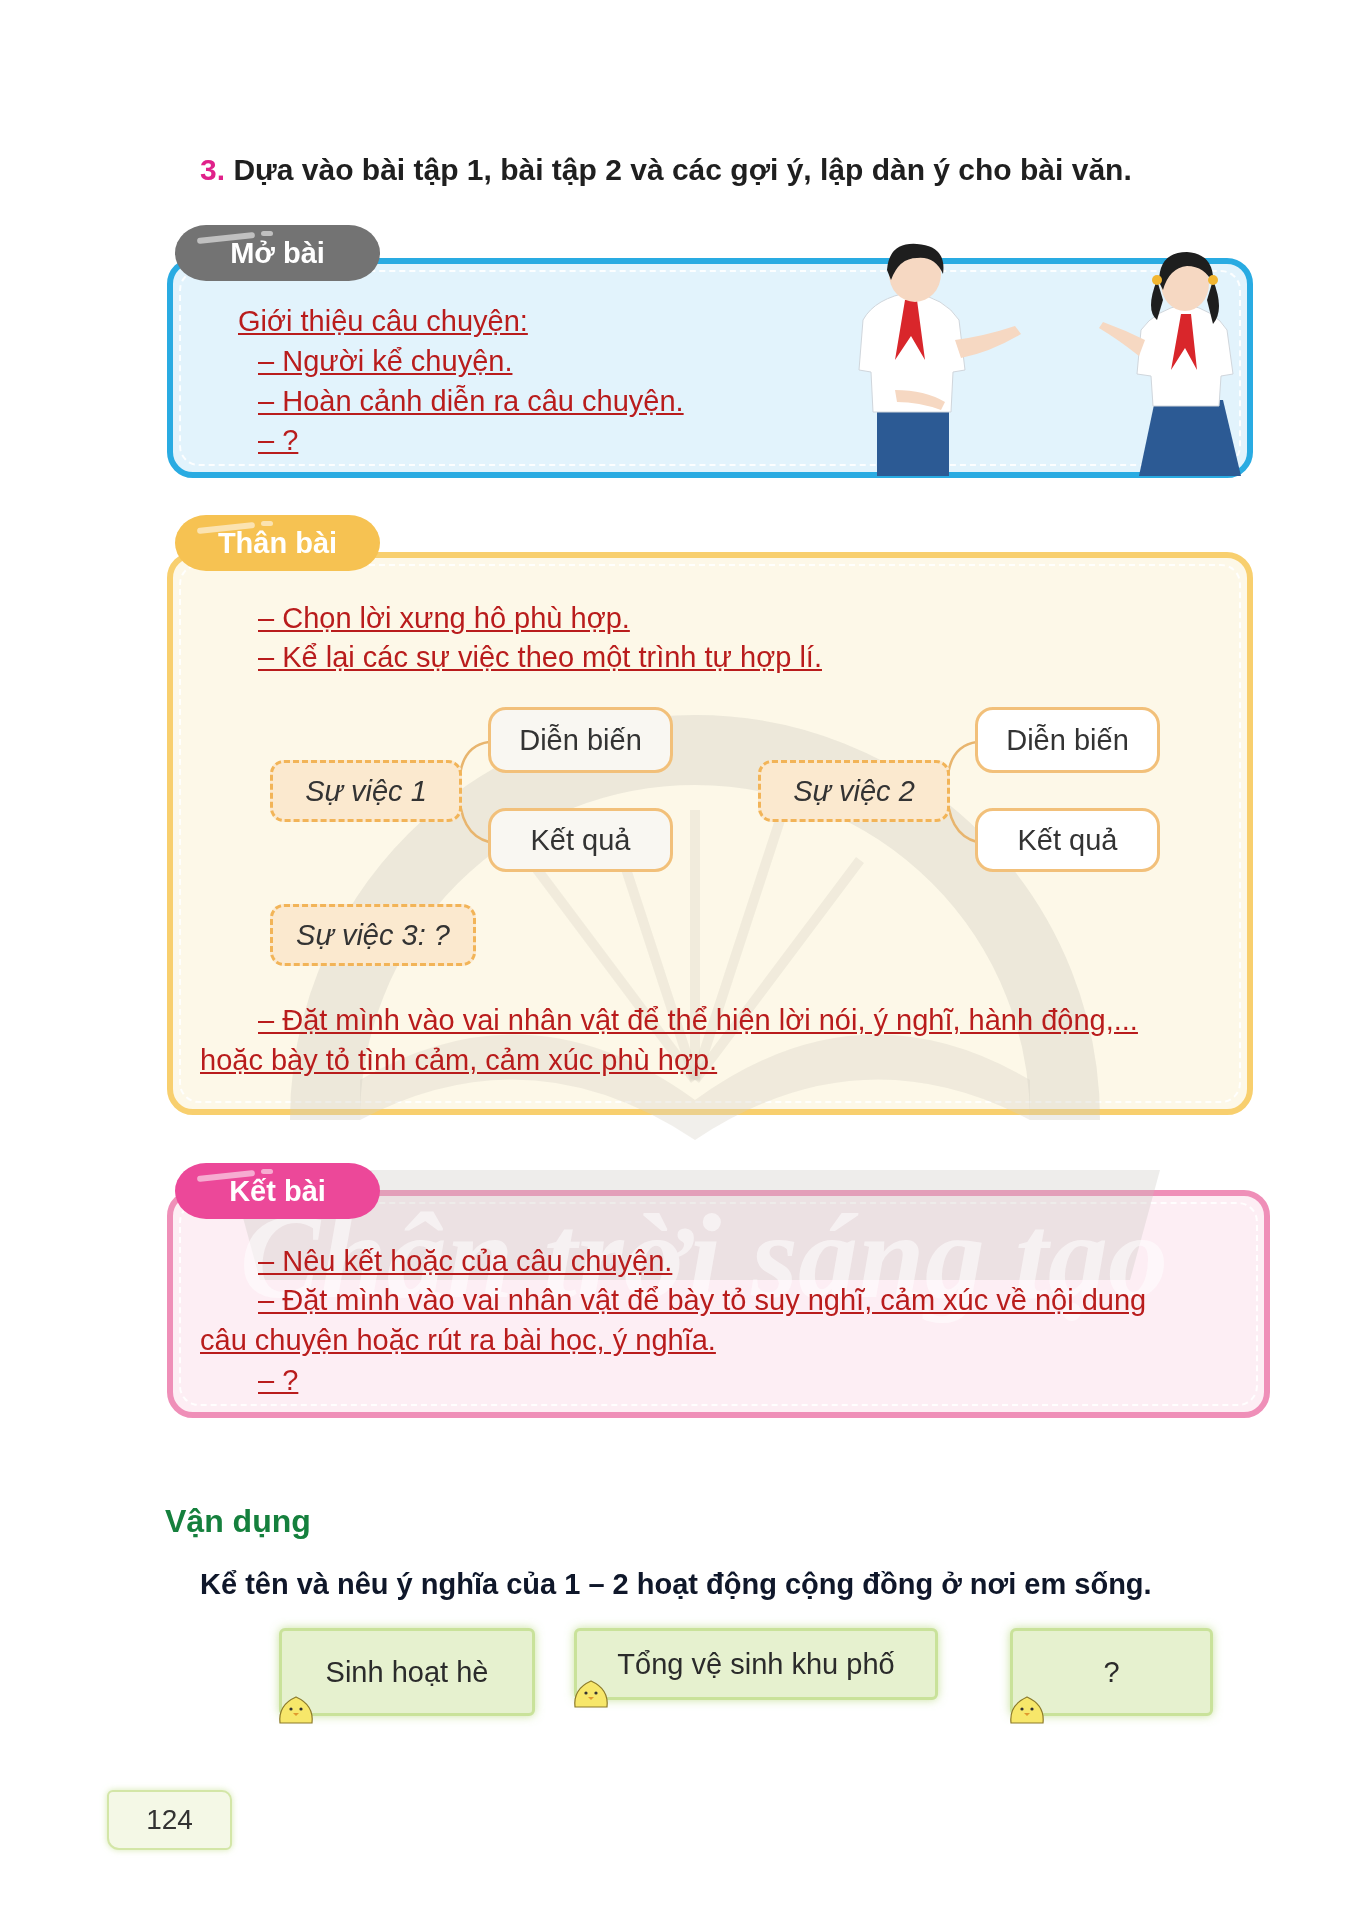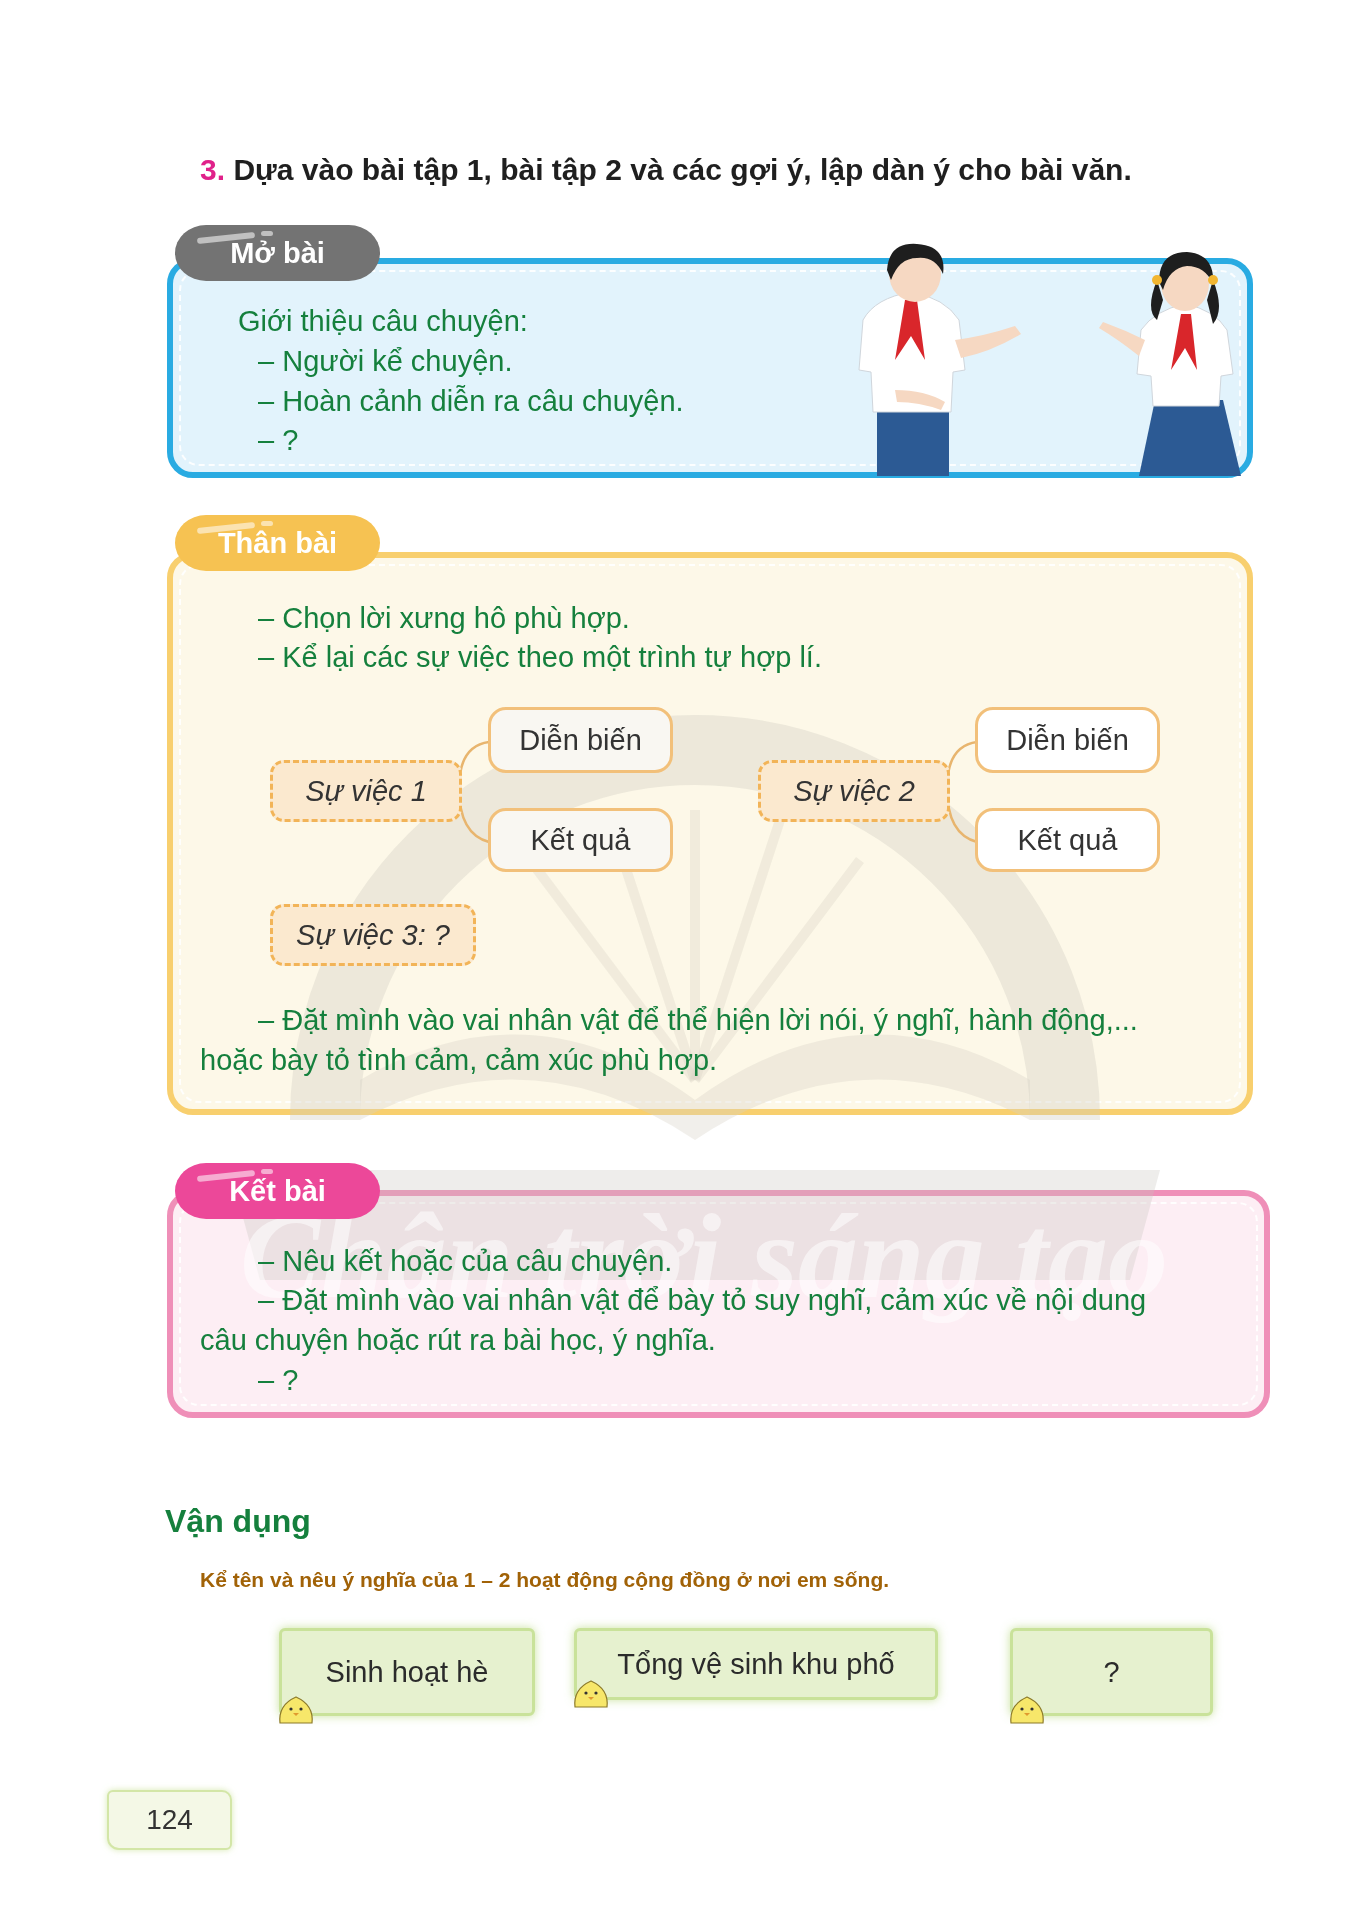--- a/index.html
+++ b/index.html
@@ -26,32 +26,32 @@
 
   .mo-box { left:167px; top:258px; width:1086px; height:220px; background:#e2f3fc; border:6px solid #29abe2; }
   .mo-tab { left:175px; top:225px; width:205px; height:56px; background:#737373; }
 
   .than-box { left:167px; top:552px; width:1086px; height:563px; background:#fdf8e8; border:6px solid #f8cf6e; }
   .than-tab { left:175px; top:515px; width:205px; height:56px; background:#f6c252;align-items:center; }
 
   .ket-box { left:167px; top:1190px; width:1103px; height:228px; background:#fdeef4; border:6px solid #ef8fb8; }
   .ket-tab { left:175px; top:1163px; width:205px; height:56px; background:#ec4899; }
 
-  .txt { position:absolute; font-size:29px; color:#15803d; white-space:nowrap; z-index:2; }
+  .txt { position:absolute; font-size:29px; color:#b91c1c; white-space:nowrap; z-index:2;text-decoration:underline; }
 
   
   .node { position:absolute; box-sizing:border-box; display:flex; align-items:center; justify-content:center; font-size:29px; color:#333; z-index:2; }
   .node.event { background:#fbe9cf; border:3px dashed #f2b458; border-radius:14px; font-style:italic; }
   .node.sub { background:#f9f7f2; border:3px solid #f2c07a; border-radius:18px; }
   .connector { position:absolute; z-index:2; }
 
   .kids { position:absolute; left:855px; top:240px; width:410px; height:236px; z-index:2; }
 
   .vd-title { left:165px; top:1503px; font-size:32px; font-weight:bold; color:#15803d; }
-  .vd-prompt { left:200px; top:1568px; font-size:21px; font-weight:bold; color:#a16207; white-space:nowrap; }
+  .vd-prompt { left:200px; top:1568px; font-size:29px; font-weight:bold; color:#0f172a; white-space:nowrap; }
 
   .card { position:absolute; background:#e6f1cf; border:3px solid #c9e29a; border-radius:6px; box-shadow:0 0 10px rgba(180,214,120,0.7); box-sizing:border-box; display:flex; align-items:center; justify-content:center; font-size:29px; color:#2b2b2b; z-index:2; }
   .chick { position:absolute; left:-6px; bottom:-14px; width:40px; height:36px; }
 
   .page-num { position:absolute; left:107px; top:1790px; width:121px; height:56px; background:#f4f8e6; border:2px solid #d3e6a7; border-radius:6px 10px 6px 12px; display:flex; align-items:center; justify-content:center; font-size:28px; color:#333; box-shadow:0 0 6px rgba(190,220,130,0.6); }
 </style>
 </head>
 <body>
 
 <div class="abs title">

